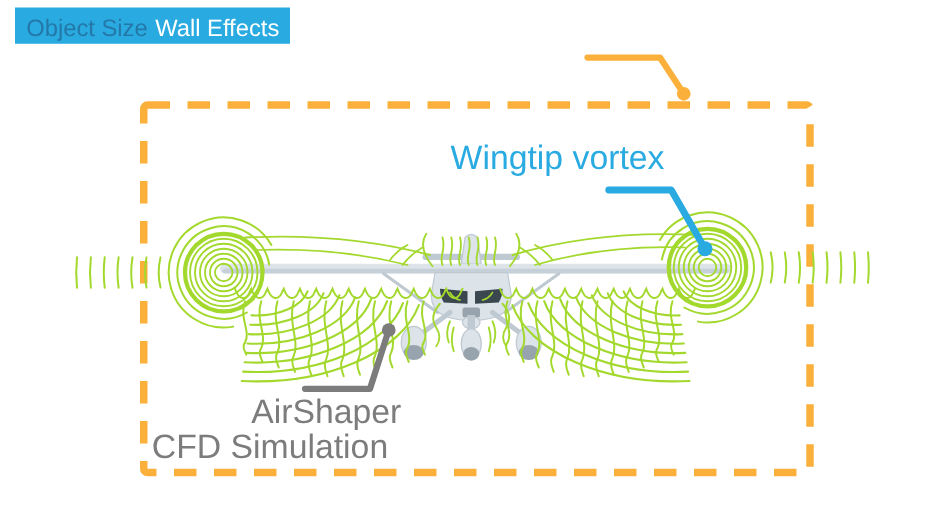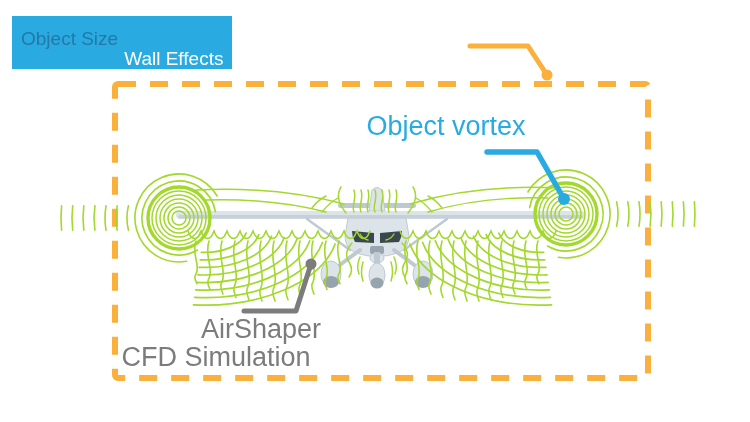--- a/index.html
+++ b/index.html
@@ -26,22 +26,22 @@
   .ptr-gray{stroke:var(--c-gray);stroke-width:5;}
   .dot-gray{fill:var(--c-gray);}
   
   .lbl{position:absolute;white-space:nowrap;line-height:1.05;font-size:27px;font-weight:500;transform:translateX(-50%);}
   .lbl-walls{left:425px;top:10px;color:var(--c-orange);}
   .lbl-vortex{left:446px;top:112px;color:var(--c-blue);}
   .lbl-air1{left:261px;top:315px;color:var(--c-gray);}
   .lbl-air2{left:216px;top:343px;color:var(--c-gray);}
   
   .badge{
-    position:absolute;left:12px;top:16px;height:29px;display:flex;align-items:flex-start;
-    background:var(--c-badge-bg);padding:12px 9px;font-size:19px;font-weight:500;
+    position:absolute;left:12px;top:6px;height:29px;display:flex;align-items:flex-end;
+    background:var(--c-badge-bg);padding:0 9px;font-size:19px;font-weight:500;
   }
   .badge .muted{color:var(--c-badge-muted-text);margin-right:6px;}
   .badge .active{color:var(--c-badge-active-text);margin-top:20px;}
 </style>
 </head>
 <body>
 
 <div class="stage">
 
   <svg width="750" height="422" viewBox="0 0 750 422">
@@ -193,16 +193,16 @@
       <path class="ptr ptr-gray" d="M244,311 L296,311 L311,264"></path>
       <circle class="dot-gray" cx="311" cy="264" r="5.5"></circle>
     </g>
   </svg>
 
   <div class="badge">
     <span class="muted">Object Size</span>
     <span class="active">Wall Effects</span>
   </div>
 
-  <div class="lbl lbl-vortex">Object vortex</div>
+  <div class="lbl lbl-vortex">Wingtip vortex</div>
   <div class="lbl lbl-air1">AirShaper</div>
   <div class="lbl lbl-air2">CFD Simulation</div>
 </div>
 
 </body></html>

